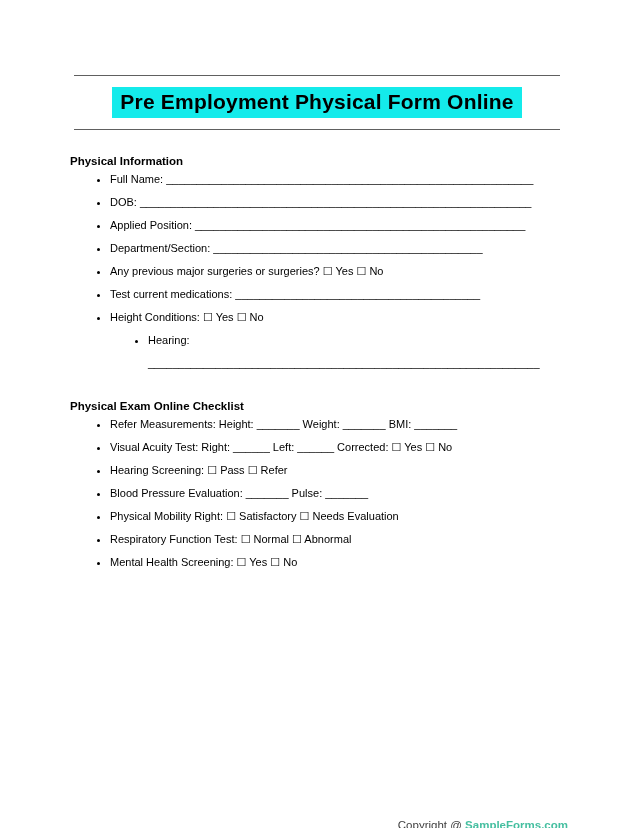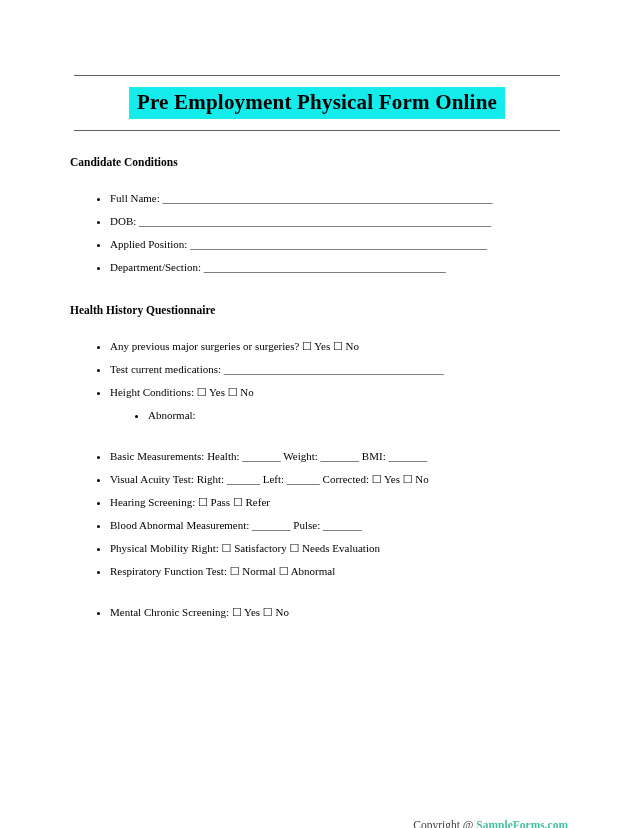--- a/index.html
+++ b/index.html
@@ -3,21 +3,21 @@
 <meta charset="utf-8">
 <style>
   * { margin: 0; padding: 0; box-sizing: border-box; }
   html, body { background: #ffffff; }
   .page {
     width: 634px;
     height: 828px;
     background: #ffffff;
     position: relative;
     overflow: hidden;
-    font-family: Liberation Serif, serif;
+    font-family: Liberation Sans, sans-serif;
     color: #000000;
   }
   .rule {
     width: 486px;
     margin: 0 auto;
     border-top: 1px solid #606060;
     height: 0;
   }
   .rule.top { margin-top: 75px; }
   .rule.bottom { margin-top: 11px; }
@@ -43,21 +43,20 @@
   .section-heading {
     font-size: 11.5px;
     line-height: 14px;
     font-weight: bold;
     color: #000000;
     margin-top: 24px;
   }
   ul.items {
     list-style-type: disc;
     padding-left: 40px;
-    margin-top: 18px;
   }
   ul.items li {
     font-size: 11px;
     line-height: 23px;
     color: #000000;
   }
   ul.sub {
     list-style-type: disc;
     padding-left: 38px;
   }
@@ -91,53 +90,54 @@
   <div class="title-wrap">
     <span class="title-highlight" style="background-color: rgb(20, 235, 235);">
       <h1 class="page-title">Pre Employment Physical Form Online</h1>
     </span>
   </div>
 
   <div class="rule bottom"></div>
 
   <div class="content">
 
-    <h3 class="section-heading">Candidate Conditions</h3>
+    <h3 class="section-heading">Physical Information</h3>
     <ul class="items">
       <li>Full Name: ____________________________________________________________</li>
       <li>DOB: ________________________________________________________________</li>
       <li>Applied Position: ______________________________________________________</li>
       <li>Department/Section: ____________________________________________</li>
     </ul>
 
-    <h3 class="section-heading">Health History Questionnaire</h3>
     <ul class="items">
       <li>Any previous major surgeries or surgeries? ☐ Yes ☐ No</li>
       <li>Test current medications: ________________________________________</li>
       <li>
         <span>Height Conditions: ☐ Yes ☐ No</span>
         <ul class="sub">
           <li>
-            <span>Abnormal:</span>
+            <span>Hearing:</span>
+            <div class="fill-line">________________________________________________________________</div>
           </li>
         </ul>
       </li>
     </ul>
 
+    <h3 class="section-heading">Physical Exam Online Checklist</h3>
     <ul class="items">
-      <li>Basic Measurements: Health: _______ Weight: _______ BMI: _______</li>
+      <li>Refer Measurements: Height: _______ Weight: _______ BMI: _______</li>
       <li>Visual Acuity Test: Right: ______ Left: ______ Corrected: ☐ Yes ☐ No</li>
       <li>Hearing Screening: ☐ Pass ☐ Refer</li>
-      <li>Blood Abnormal Measurement: _______ Pulse: _______</li>
+      <li>Blood Pressure Evaluation: _______ Pulse: _______</li>
       <li>Physical Mobility Right: ☐ Satisfactory ☐ Needs Evaluation</li>
       <li>Respiratory Function Test: ☐ Normal ☐ Abnormal</li>
     </ul>
 
     <ul class="items">
-      <li>Mental Chronic Screening: ☐ Yes ☐ No</li>
+      <li>Mental Health Screening: ☐ Yes ☐ No</li>
     </ul>
 
   </div>
 
   <div class="footer">
     <span>Copyright @ </span><a class="brand" style="color: rgb(69, 191, 160);">SampleForms.com</a>
   </div>
 
 </div>
 

